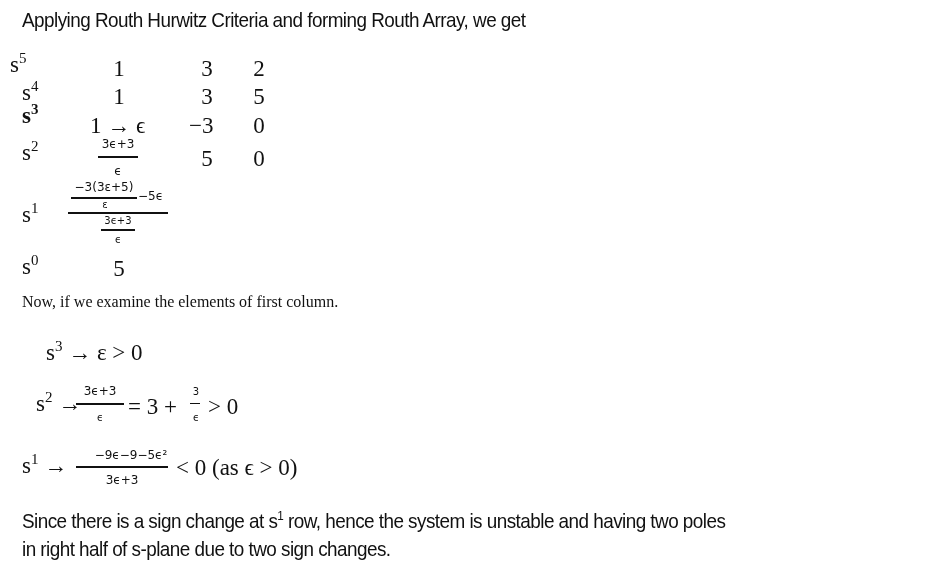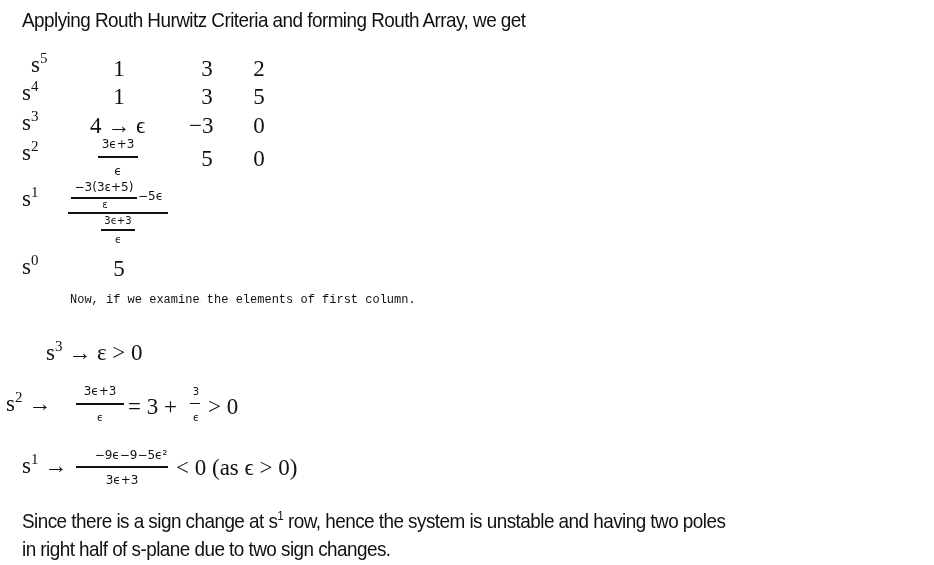--- a/index.html
+++ b/index.html
@@ -1,75 +1,75 @@
 <!DOCTYPE html>
 <html><head>
 <meta charset="utf-8">
 <style>
   html, body { margin: 0; padding: 0; background: #ffffff; }
   body { width: 934px; height: 565px; position: relative; overflow: hidden; color: #111; font-family: "DejaVu Serif", serif; }
   .abs { position: absolute; white-space: nowrap; }
-  .cambria { font-family: Liberation Mono, monospace; font-size: 12px; margin-left: 48px; }
+  .cambria { font-family: Liberation Serif, serif; font-size: 16px; }
   .math { font-family: "Liberation Serif", serif; font-size: 23px; }
   .small { font-family: "DejaVu Sans", sans-serif; font-size: 12px; }
   .tiny { font-family: "DejaVu Sans", sans-serif; font-size: 10px; }
   .calibri { font-family: "Liberation Sans", sans-serif; font-size: 21px; letter-spacing: -0.6px; transform: scaleX(0.9); transform-origin: left; }
   sup { font-size: 15px; vertical-align: 9px; line-height: 0; }
   .hr { position: absolute; height: 2px; background: #111; }
   .c { text-align: center; }
 </style>
 </head>
 <body>
 
 <div class="abs calibri" style="left:22px; top:8px;">Applying Routh Hurwitz Criteria and forming Routh Array, we get</div>
 
 <div>
 
-  <div class="abs math" style="left:31px; top:52px;text-align:right;"><span>s</span><sup>5</sup></div>
+  <div class="abs math" style="left:10px; top:52px;text-align:right;"><span>s</span><sup>5</sup></div>
   <div class="abs math c" style="left:108px; top:56px; width:22px;">1</div>
   <div class="abs math c" style="left:196px; top:56px; width:22px;">3</div>
   <div class="abs math c" style="left:248px; top:56px; width:22px;">2</div>
 
   <div class="abs math" style="left:22px; top:80px;"><span>s</span><sup>4</sup></div>
   <div class="abs math c" style="left:108px; top:84px; width:22px;">1</div>
   <div class="abs math c" style="left:196px; top:84px; width:22px;">3</div>
   <div class="abs math c" style="left:248px; top:84px; width:22px;">5</div>
 
-  <div class="abs math" style="left:22px; top:110px;"><span>s</span><sup>3</sup></div>
-  <div class="abs math" style="left:90px; top:113px;">4 → ϵ</div>
+  <div class="abs math" style="left:22px; top:103px;font-weight:bold;"><span>s</span><sup>3</sup></div>
+  <div class="abs math" style="left:90px; top:113px;">1 → ϵ</div>
   <div class="abs math" style="left:189px; top:113px;">−3</div>
   <div class="abs math c" style="left:248px; top:113px; width:22px;">0</div>
 
   <div class="abs math" style="left:22px; top:140px;"><span>s</span><sup>2</sup></div>
   <div class="abs small c" style="left:96px; top:137px; width:44px;">3ϵ+3</div>
   <div class="hr" style="left:98px; top:156px; width:40px;"></div>
   <div class="abs small c" style="left:96px; top:164px; width:44px;">ϵ</div>
   <div class="abs math c" style="left:196px; top:146px; width:22px;">5</div>
   <div class="abs math c" style="left:248px; top:146px; width:22px;">0</div>
 
-  <div class="abs math" style="left:22px; top:186px;"><span>s</span><sup>1</sup></div>
+  <div class="abs math" style="left:22px; top:202px;"><span>s</span><sup>1</sup></div>
   <div class="abs small c" style="left:68px; top:180px; width:72px;">−3(3ε+5)</div>
   <div class="hr" style="left:71px; top:197px; width:66px;"></div>
   <div class="abs tiny c" style="left:90px; top:199px; width:30px;">ε</div>
   <div class="abs small" style="left:138px; top:189px;">−5ϵ</div>
   <div class="hr" style="left:68px; top:212px; width:100px;"></div>
   <div class="abs tiny c" style="left:98px; top:215px; width:40px;">3ϵ+3</div>
   <div class="hr" style="left:101px; top:229px; width:34px;"></div>
   <div class="abs tiny c" style="left:108px; top:234px; width:20px;">ϵ</div>
 
   <div class="abs math" style="left:22px; top:254px;"><span>s</span><sup>0</sup></div>
   <div class="abs math c" style="left:108px; top:256px; width:22px;">5</div>
 </div>
 
 <div class="abs cambria" style="left:22px; top:293px;">Now, if we examine the elements of first column.</div>
 
 <div class="abs math" style="left:22px; top:340px;margin-left:24px;"><span>s</span><sup>3</sup> <span>→ ε &gt; 0</span></div>
 
 <div>
-  <div class="abs math" style="left:6px; top:391px;"><span>s</span><sup>2</sup> <span>→</span></div>
+  <div class="abs math" style="left:36px; top:391px;"><span>s</span><sup>2</sup> <span>→</span></div>
   <div class="abs small c" style="left:74px; top:384px; width:52px;">3ϵ+3</div>
   <div class="hr" style="left:76px; top:403px; width:48px;"></div>
   <div class="abs tiny c" style="left:90px; top:412px; width:20px;">ϵ</div>
   <div class="abs math" style="left:128px; top:394px;">= 3 +</div>
   <div class="abs tiny c" style="left:188px; top:386px; width:16px;">3</div>
   <div class="hr" style="left:190px; top:403px; width:10px; height:1px;"></div>
   <div class="abs tiny c" style="left:188px; top:412px; width:16px;">ϵ</div>
   <div class="abs math" style="left:208px; top:394px;">&gt; 0</div>
 </div>
 

